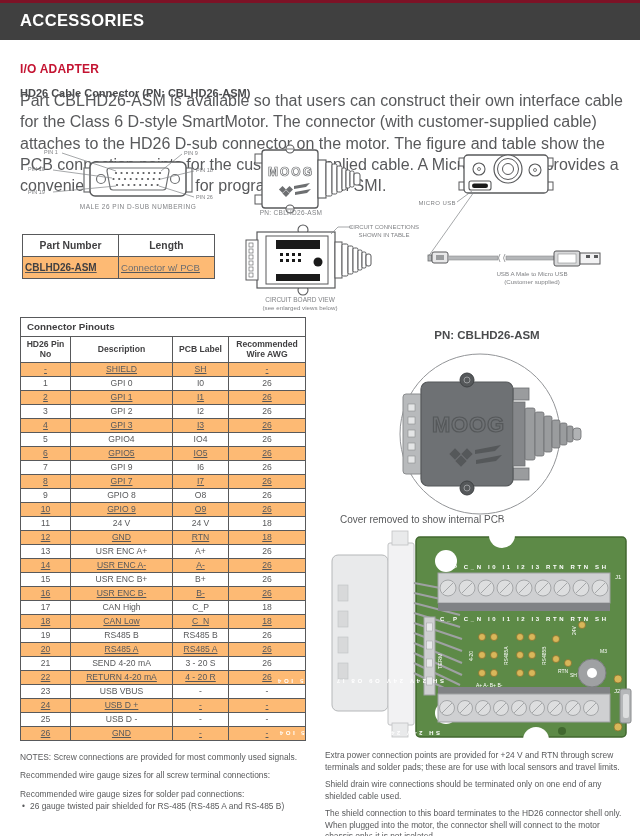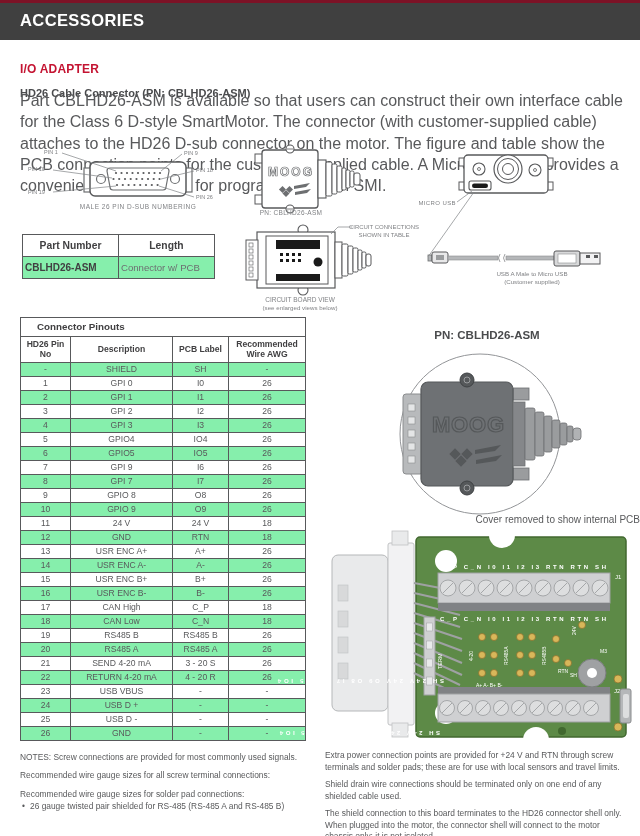--- a/index.html
+++ b/index.html
@@ -15,29 +15,29 @@
   .sub-head{left:20px;top:87px;font-size:11px;font-weight:bold;color:#4a4b4d;}
   .intro{left:20px;top:90px;width:606px;font-size:16px;line-height:1.33;color:#58595b;}
 
   
   table{border-collapse:collapse;table-layout:fixed;}
   .part{left:22px;top:234px;width:192px;font-size:10px;}
   .part th,.part td{border:1px solid #58595b;height:21px;padding:0 2px;}
   .part th{font-weight:bold;color:#414042;background:#fff;font-size:10.3px;}
   .part td.b{font-weight:bold;color:#414042;}
   .part td.g{color:#6d6e71;font-size:9.6px;}
-  .tan{background:#86efac;}
+  .tan{background:#fdba74;text-decoration:underline;}
 
   .pinout{left:20px;top:317px;width:285px;font-size:8.6px;}
   .pinout th,.pinout td{border:1px solid #58595b;text-align:center;padding:0 1px;color:#58595b;line-height:1.1;}
   .pinout th{font-weight:bold;color:#414042;height:25px;}
-  .pinout th.title{height:18px;text-align:left;padding-left:16px;font-size:9.8px;background:#fff;}
+  .pinout th.title{height:18px;text-align:left;padding-left:6px;font-size:9.8px;background:#fff;}
   .pinout td{height:13px;}
   .right-title{left:372px;top:329px;width:230px;text-align:center;font-size:11.5px;font-weight:bold;color:#4a4b4d;}
-  .cover-cap{left:340px;top:514px;width:300px;text-align:right;font-size:10px;color:#58595b;}
+  .cover-cap{left:340px;top:514px;width:300px;text-align:left;font-size:10px;color:#58595b;}
 
   
   .notes{font-size:8.4px;line-height:1.37;color:#58595b;}
   .notes p{margin:0 0 6px 0;}
   .notes ul{margin:0;padding:0;list-style:none;}
   .notes li{position:relative;padding-left:10px;white-space:nowrap;}
   .notes li::before{content:"\2022";position:absolute;left:2px;}
   .nl{left:20px;top:752px;width:304px;}
   .nr{left:325px;top:750px;width:302px;}
   svg{overflow:visible;}

